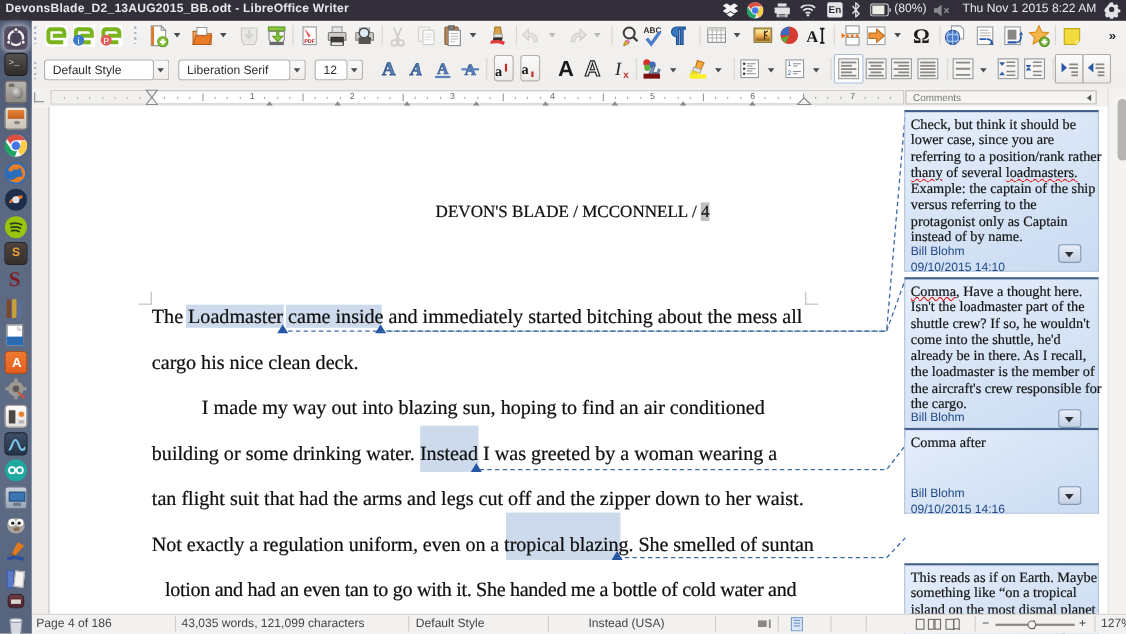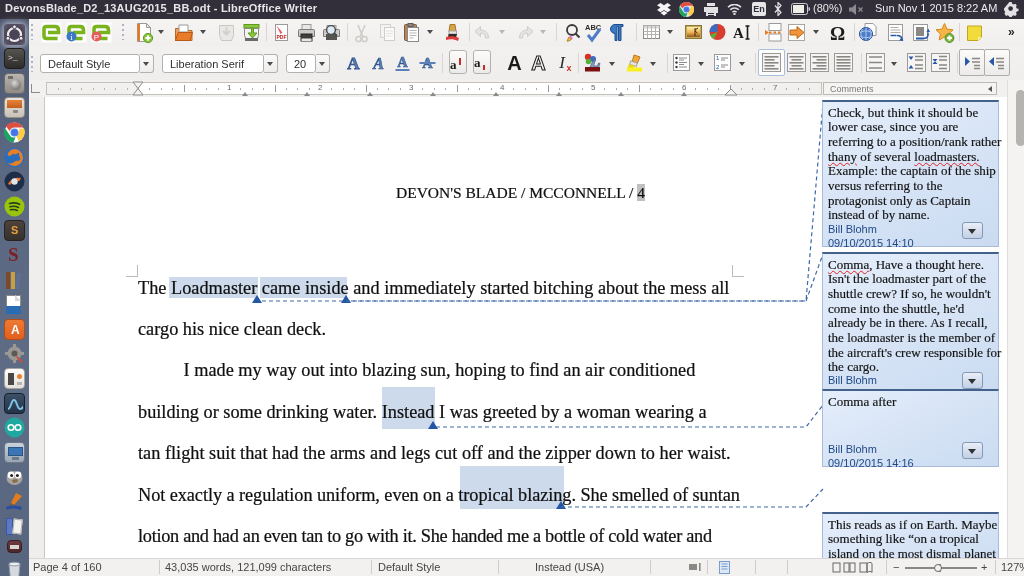--- a/index.html
+++ b/index.html
@@ -65,21 +65,21 @@
     <svg style="left:791px;top:3px" width="19" height="12" viewBox="0 0 19 12">
           <rect x="0.5" y="0.5" width="16" height="11" rx="2" fill="none" stroke="#cfced2"></rect>
           <rect x="2" y="2" width="11" height="8" fill="#efeee6"></rect>
           <path d="M17.5 4v4c1 0 1.5-.8 1.5-2s-.5-2-1.5-2z" fill="#cfced2"></path>
         </svg>
     <div style="position:absolute;left:813px;top:2px;font-size:11px;color:#e7e6e8">(80%)</div>
     <svg style="left:849px;top:4px" width="14" height="11" viewBox="0 0 14 11">
           <path fill="#8b8990" d="M0 3.5h3L7 0v11L3 7.5H0z"></path>
           <path stroke="#8b8990" stroke-width="1.3" d="M9.5 3.5l4 4m0-4l-4 4"></path>
         </svg>
-    <div style="position:absolute;left:875px;top:2px;font-size:11px;color:#eceaee">Sun Nov 1 2015  8:22 AM</div>
+    <div style="position:absolute;left:875px;top:2px;font-size:11px;color:#eceaee">Thu Nov 1 2015  8:22 AM</div>
     <svg style="left:1004px;top:2px" width="15" height="15" viewBox="0 0 15 15">
           <path fill="#e2e1e4" d="M6.2 0h2.6l.4 2a5.6 5.6 0 011.6.9L12.7 2l1.8 1.8-.9 1.9a5.6 5.6 0 01.9 1.6l2 .4v2.6l-2 .4a5.6 5.6 0 01-.9 1.6l.9 1.9-1.8 1.8-1.9-.9a5.6 5.6 0 01-1.6.9l-.4 2H6.2l-.4-2a5.6 5.6 0 01-1.6-.9l-1.9.9L.5 13.2l.9-1.9A5.6 5.6 0 01.5 9.7l-2-.4zM7.5 4.8a2.7 2.7 0 100 5.4 2.7 2.7 0 000-5.4z" transform="scale(0.88)"></path>
         </svg>
   </div>
 </div>
 <div id="launcher">
       <div class="licon" style="top:4.5px;background:radial-gradient(circle at 50% 50%, #4a4458 55%, #6b6378 100%);box-shadow:0 0 6px 2px rgba(255,255,255,.55)">
         <svg width="21" height="21" viewBox="0 0 21 21">
           <circle cx="10.5" cy="10.5" r="6.5" fill="none" stroke="#f1edeb" stroke-width="2.2"></circle>
           <circle cx="10.5" cy="2.8" r="1.9" fill="#f1edeb" stroke="#4a4458" stroke-width="1"></circle>
@@ -404,21 +404,21 @@
         <span>Default Style</span>
       </div>
       <div class="cbtn" style="left:140px"></div>
       <div class="darr" style="left:143px;top:62px"></div>
       <div class="combo" style="left:162px;width:102px">
         <span>Liberation Serif</span>
       </div>
       <div class="cbtn" style="left:264px"></div>
       <div class="darr" style="left:267px;top:62px"></div>
       <div class="combo" style="left:286px;width:30px">
-        <span>20</span>
+        <span>12</span>
       </div>
       <div class="cbtn" style="left:316px"></div>
       <div class="darr" style="left:319px;top:62px"></div>
       <svg style="left:343px;top:52px" width="21" height="21" viewBox="0 0 21 21">
         <text x="10.5" y="16.5" font-size="17" font-weight="bold" fill="#5b82b8" stroke="#34598f" stroke-width=".8" text-anchor="middle" font-family="Liberation Serif">A</text>
       </svg>
       <svg style="left:368px;top:52px" width="21" height="21" viewBox="0 0 21 21">
         <text x="10.5" y="16.5" font-size="16" font-weight="bold" font-style="italic" fill="#5b82b8" stroke="#34598f" stroke-width=".7" text-anchor="middle" font-family="Liberation Serif">A</text>
       </svg>
       <svg style="left:392px;top:52px" width="21" height="21" viewBox="0 0 21 21">
@@ -649,21 +649,21 @@
       <div class="hl" style="left:169px;top:277px;width:89px;height:21px"></div>
       <div class="hl" style="left:260px;top:277px;width:87px;height:21px"></div>
       <div class="hl" style="left:381.5px;top:387px;width:53.5px;height:42px"></div>
       <div class="hl" style="left:459.5px;top:466px;width:104px;height:43px"></div>
       <div class="dline" style="left:138px;top:277.5px">The Loadmaster came inside and immediately started bitching about the mess all</div>
       <div class="dline" style="left:138px;top:318.9px">cargo his nice clean deck.</div>
       <div class="dline" style="left:183.5px;top:360.3px">I made my way out into blazing sun, hoping to find an air conditioned</div>
       <div class="dline" style="left:138px;top:401.7px">building or some drinking water. Instead I was greeted by a woman wearing a</div>
       <div class="dline" style="left:138px;top:443.1px">tan flight suit that had the arms and legs cut off and the zipper down to her waist.</div>
       <div class="dline" style="left:138px;top:484.5px;letter-spacing:-0.07px">Not exactly a regulation uniform, even on a tropical blazing. She smelled of suntan</div>
-      <div class="dline" style="left:138px;top:525.9px;letter-spacing:-0.29px">lotion and had an even tan to go with it. She handed me a bottle of cold water and</div>
+      <div class="dline" style="left:150px;top:525.9px;letter-spacing:-0.29px">lotion and had an even tan to go with it. She handed me a bottle of cold water and</div>
       <div style="position:absolute;left:252px;top:295px;width:0;height:0;border-left:5px solid transparent;border-right:5px solid transparent;border-bottom:8px solid #2456a4"></div>
       <div style="position:absolute;left:341px;top:295px;width:0;height:0;border-left:5px solid transparent;border-right:5px solid transparent;border-bottom:8px solid #2456a4"></div>
       <div style="position:absolute;left:428px;top:421px;width:0;height:0;border-left:5px solid transparent;border-right:5px solid transparent;border-bottom:8px solid #2456a4"></div>
       <div style="position:absolute;left:556px;top:501px;width:0;height:0;border-left:5px solid transparent;border-right:5px solid transparent;border-bottom:8px solid #2456a4"></div>
       <svg style="left:29px;top:97px" width="995" height="461" viewBox="0 0 995 461" fill="none">
         <polyline points="233,204 777,204 794,6" stroke="#3c6aa8" stroke-width="1.2" stroke-dasharray="4 3"></polyline>
         <polyline points="322,204 777,204 794,157" stroke="#3c6aa8" stroke-width="1.2" stroke-dasharray="4 3"></polyline>
         <polyline points="407,330 777,330 794,308" stroke="#3c6aa8" stroke-width="1.2" stroke-dasharray="4 3"></polyline>
         <polyline points="532,410 777,410 794,392" stroke="#3c6aa8" stroke-width="1.2" stroke-dasharray="4 3"></polyline>
       </svg>
@@ -684,21 +684,21 @@
       </div>
       <div class="cbox" style="top:512px;height:70px">
         <div class="ctext">This reads as if on Earth. Maybe<br>something like “on a tropical<br>island on the most dismal planet<br>in the furthest reaches of space”?<br>Not saying it's wrong, but</div>
       </div>
     </div>
 <div id="sbar">
       <div id="sthumb"></div>
     </div>
 <div id="statusbar"></div>
     <div id="statusicons">
-      <div class="sit" style="left:33px">Page 4 of 160</div>
+      <div class="sit" style="left:33px">Page 4 of 186</div>
       <div class="ssep" style="left:159px"></div>
       <div class="sit" style="left:165px">43,035 words, 121,099 characters</div>
       <div class="ssep" style="left:371px"></div>
       <div class="sit" style="left:378px">Default Style</div>
       <div class="ssep" style="left:498px"></div>
       <div class="sit" style="left:535px">Instead (USA)</div>
       <div class="ssep" style="left:650px"></div>
       <svg style="left:689px;top:563px" width="13" height="8" viewBox="0 0 13 8">
         <rect x="0" y="1" width="8" height="6" fill="#8a8885"></rect>
         <rect x="10" y="0" width="1.6" height="8" fill="#8a8885"></rect>

